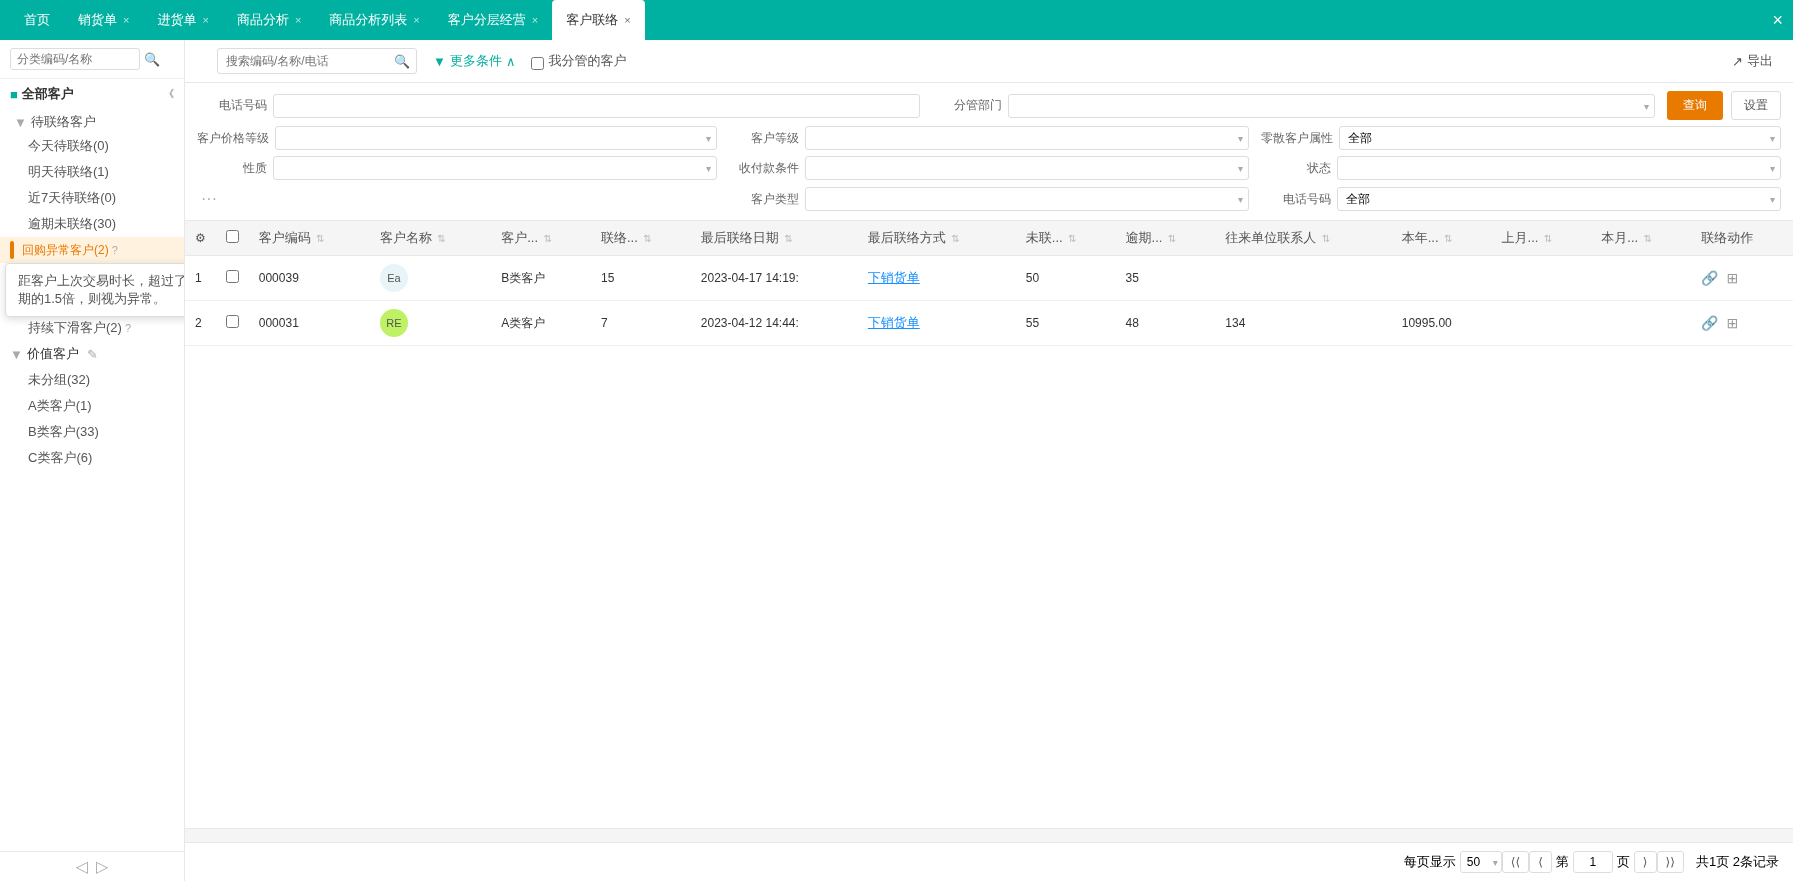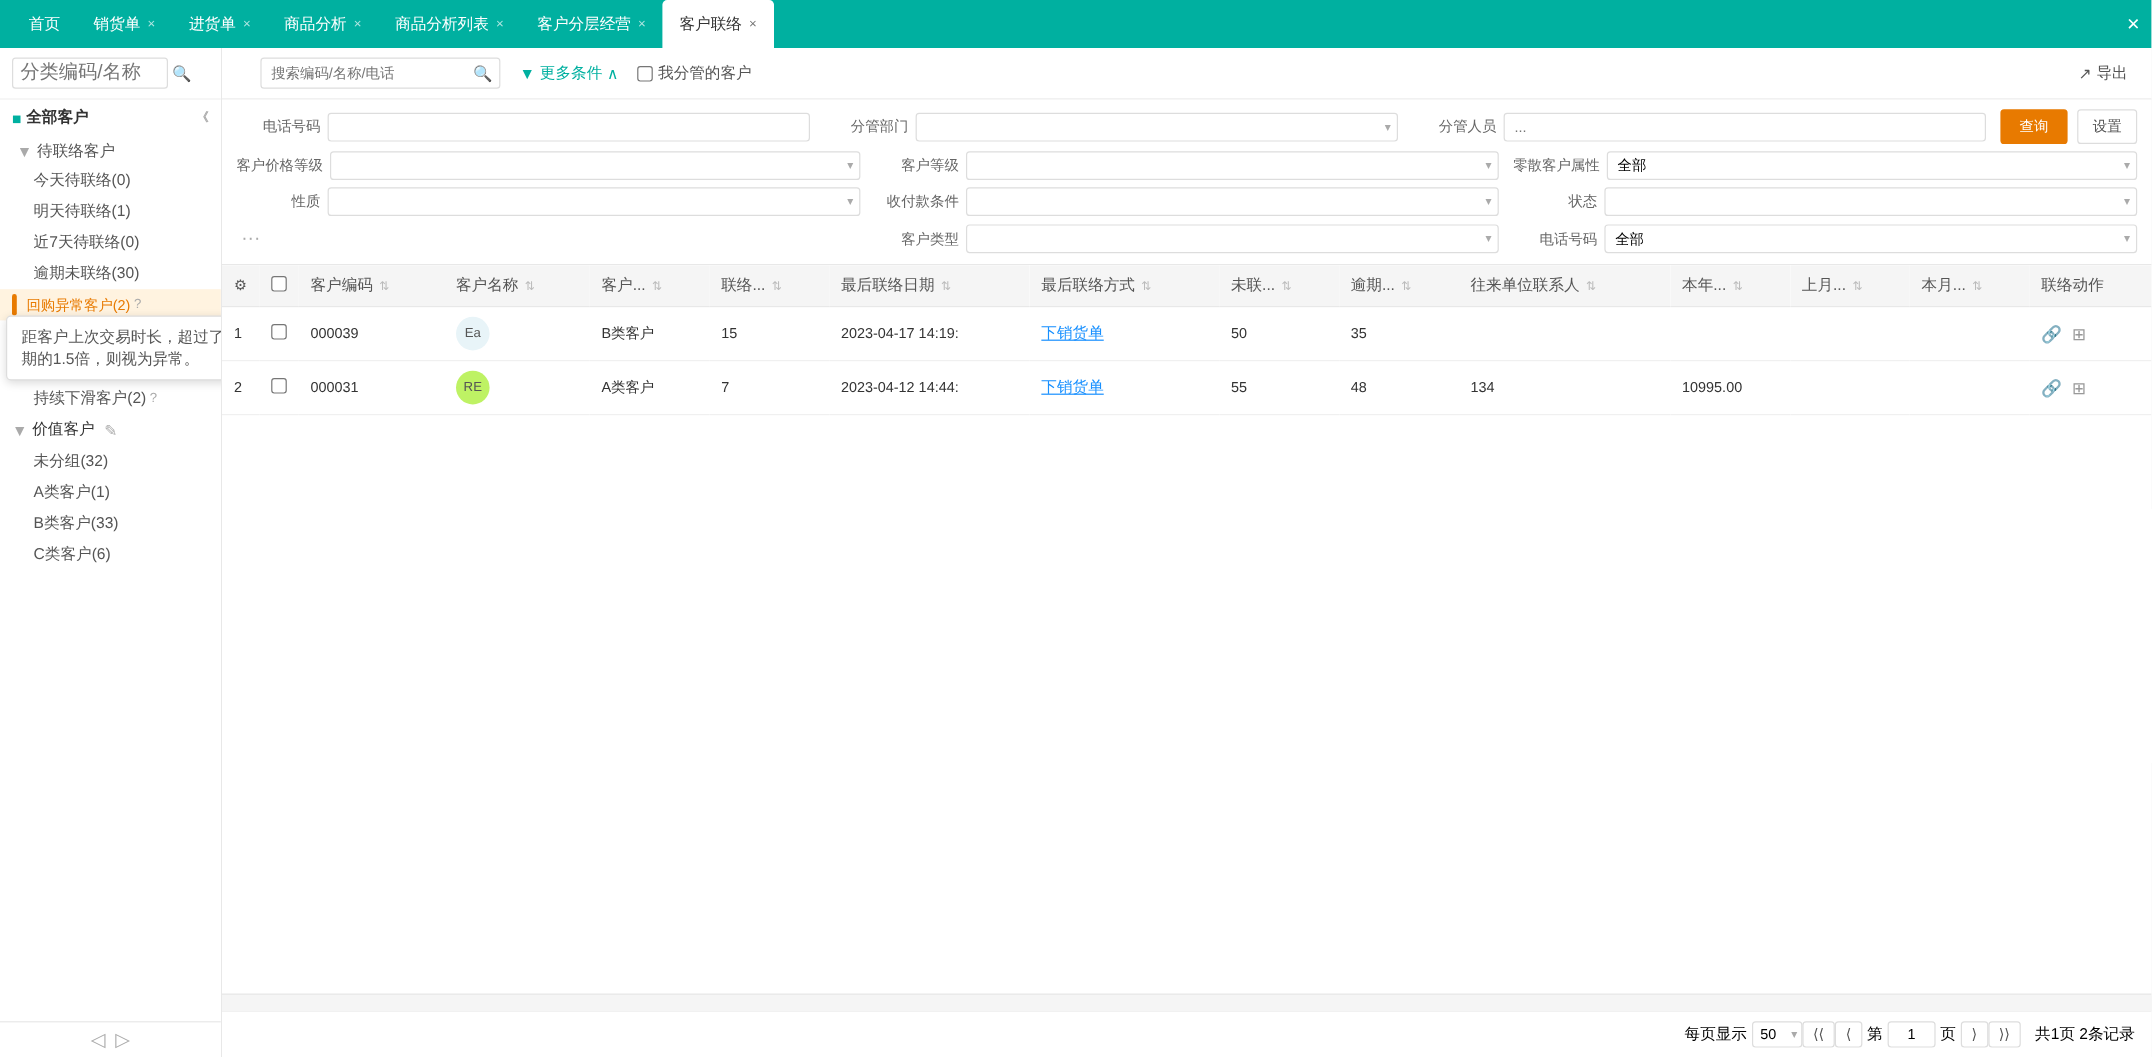--- a/index.html
+++ b/index.html
@@ -20,42 +20,42 @@
 
     
     .main-layout { display: flex; height: calc(881px - 40px); }
 
     
     .sidebar {
       width: 185px; background: white; border-right: 1px solid #e8e8e8; overflow-y: auto;
       flex-shrink: 0; display: flex; flex-direction: column;
     }
     .sidebar-search { padding: 8px 10px; border-bottom: 1px solid #f0f0f0; display: flex; align-items: center; gap: 4px; }
-    .sidebar-search input { border: 1px solid #ddd; border-radius: 3px; padding: 3px 6px; width: 130px; font-size: 16px; }
+    .sidebar-search input { border: 1px solid #ddd; border-radius: 3px; padding: 3px 6px; width: 130px; font-size: 12px; }
     .sidebar-search .search-icon { color: #999; cursor: pointer; }
     .sidebar-header { display: flex; align-items: center; gap: 4px; font-weight: bold; padding: 6px 10px; cursor: pointer; color: #333; }
     .sidebar-header .collapse-btn { color: #aaa; font-size: 10px; margin-left: auto; cursor: pointer; }
     .sidebar-group-label { padding: 4px 10px 2px 14px; color: #555; font-size: 12px; cursor: pointer; display: flex; align-items: center; gap: 4px; }
     .orange-bar { width: 4px; background: #e87a00; border-radius: 2px; margin-right: 4px; }
     .sidebar-active-item { display: flex; align-items: center; padding: 4px 10px 4px 10px; background: #fff3e0; color: #e87a00; cursor: pointer; font-size: 12px; }
     .help-icon { color: #aaa; font-size: 11px; margin-left: 3px; cursor: pointer; }
     .sidebar-subitem { padding: 4px 10px 4px 28px; color: #555; font-size: 12px; cursor: pointer; }
     .sidebar-value-header { padding: 4px 10px; display: flex; align-items: center; gap: 4px; color: #333; font-size: 12px; cursor: pointer; }
     .sidebar-value-header .edit-icon { color: #aaa; margin-left: 4px; }
 
     
     .content-area { flex: 1; display: flex; flex-direction: column; overflow: hidden; }
 
     
     .toolbar { background: white; border-bottom: 1px solid #e8e8e8; padding: 8px 12px; display: flex; align-items: center; gap: 8px; flex-wrap: wrap; }
     .search-input-wrap { position: relative; display: flex; align-items: center; margin-left: 20px; }
     .search-input-wrap input { border: 1px solid #ddd; border-radius: 3px; padding: 5px 28px 5px 8px; width: 200px; font-size: 12px; }
     .search-icon-btn { position: absolute; right: 6px; color: #00b0a0; cursor: pointer; }
     .filter-btn { display: flex; align-items: center; gap: 4px; color: #00b0a0; cursor: pointer; padding: 4px 8px; border-radius: 3px; font-size: 12px; }
-    .my-customer-check { display: flex; align-items: center; gap: 4px; font-size: 12px; color: #555; cursor: pointer; }
+    .my-customer-check { display: flex; align-items: flex-end; gap: 4px; font-size: 12px; color: #555; cursor: pointer; }
     .export-btn { margin-left: auto; display: flex; align-items: center; gap: 4px; color: #555; cursor: pointer; font-size: 12px; padding: 4px 8px; border-radius: 3px; }
 
     
     .filter-rows { background: white; border-bottom: 1px solid #e8e8e8; padding: 8px 12px; display: flex; flex-direction: column; gap: 6px; }
     .filter-row { display: flex; align-items: center; gap: 12px; }
     .filter-field { display: flex; align-items: center; gap: 6px; flex: 1; }
     .filter-label { color: #666; font-size: 12px; white-space: nowrap; min-width: 70px; text-align: right; }
     .filter-select-wrap { flex: 1; position: relative; }
     .filter-select-wrap select { width: 100%; border: 1px solid #ddd; border-radius: 3px; padding: 4px 24px 4px 8px; font-size: 12px; appearance: none; background: white; cursor: pointer; }
     .filter-select-wrap .chevron { position: absolute; right: 6px; top: 50%; transform: translateY(-50%); color: #aaa; pointer-events: none; font-size: 10px; }
@@ -244,24 +244,20 @@
           <span class="filter-label">电话号码</span>
           <input class="filter-input" type="text" style="flex: 1 1 0%;">
         </div>
         <div class="filter-field">
           <span class="filter-label">分管部门</span>
           <div class="filter-select-wrap">
             <select><option></option></select>
             <span class="chevron">▾</span>
           </div>
         </div>
-        <div class="filter-field">
-          <span class="filter-label">分管人员</span>
-          <input class="filter-input" type="text" style="flex: 1 1 0%;" placeholder="...">
-        </div>
         <div class="action-btns">
           <button class="btn-primary">查询</button>
           <button class="btn-secondary">设置</button>
         </div>
       </div>
 
       <div class="filter-row">
         <div class="filter-field">
           <span class="filter-label">客户价格等级</span>
           <div class="filter-select-wrap">

